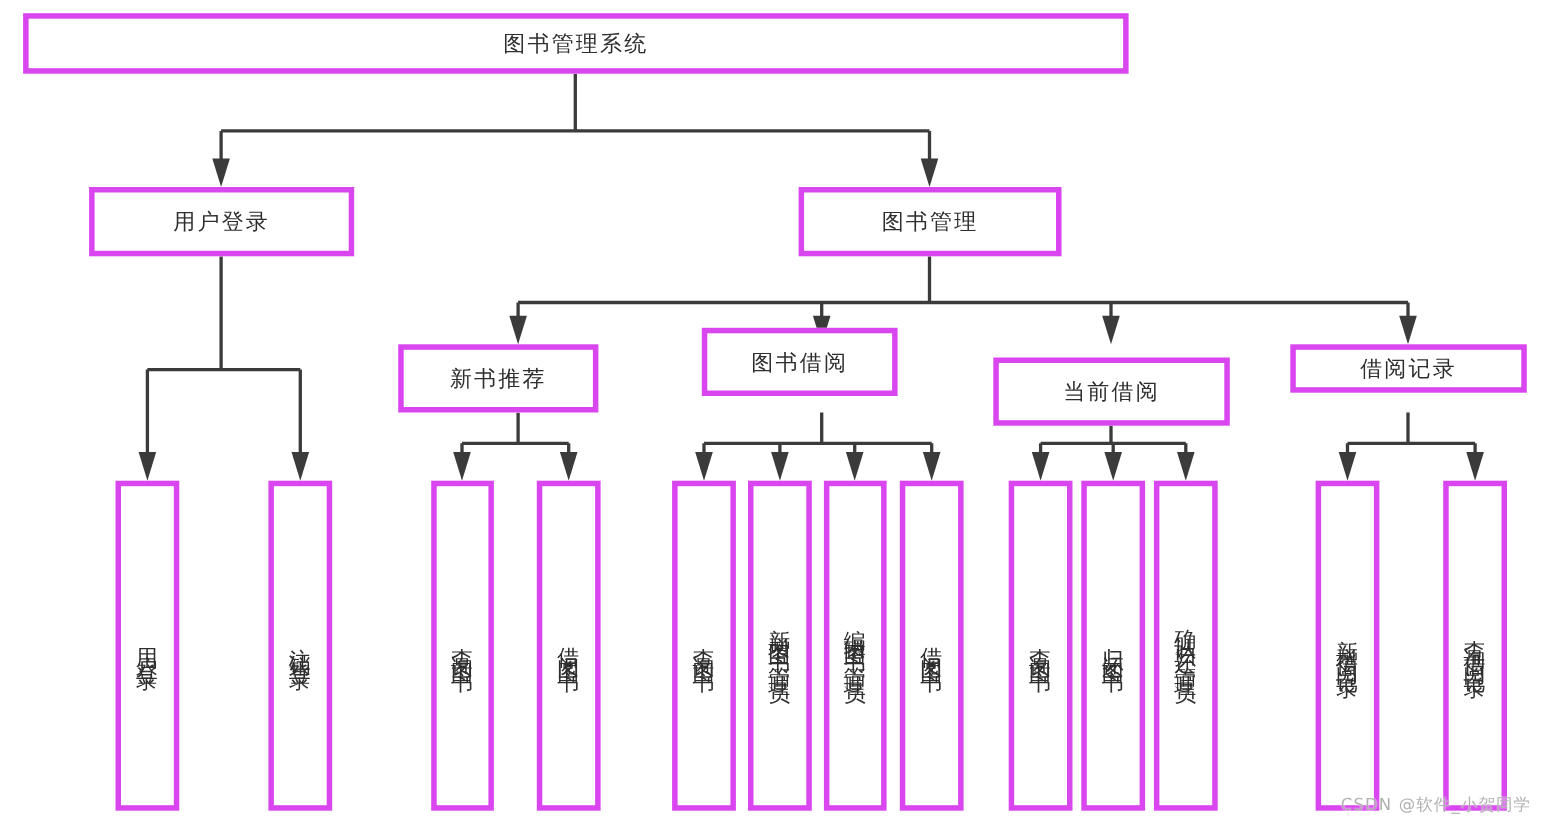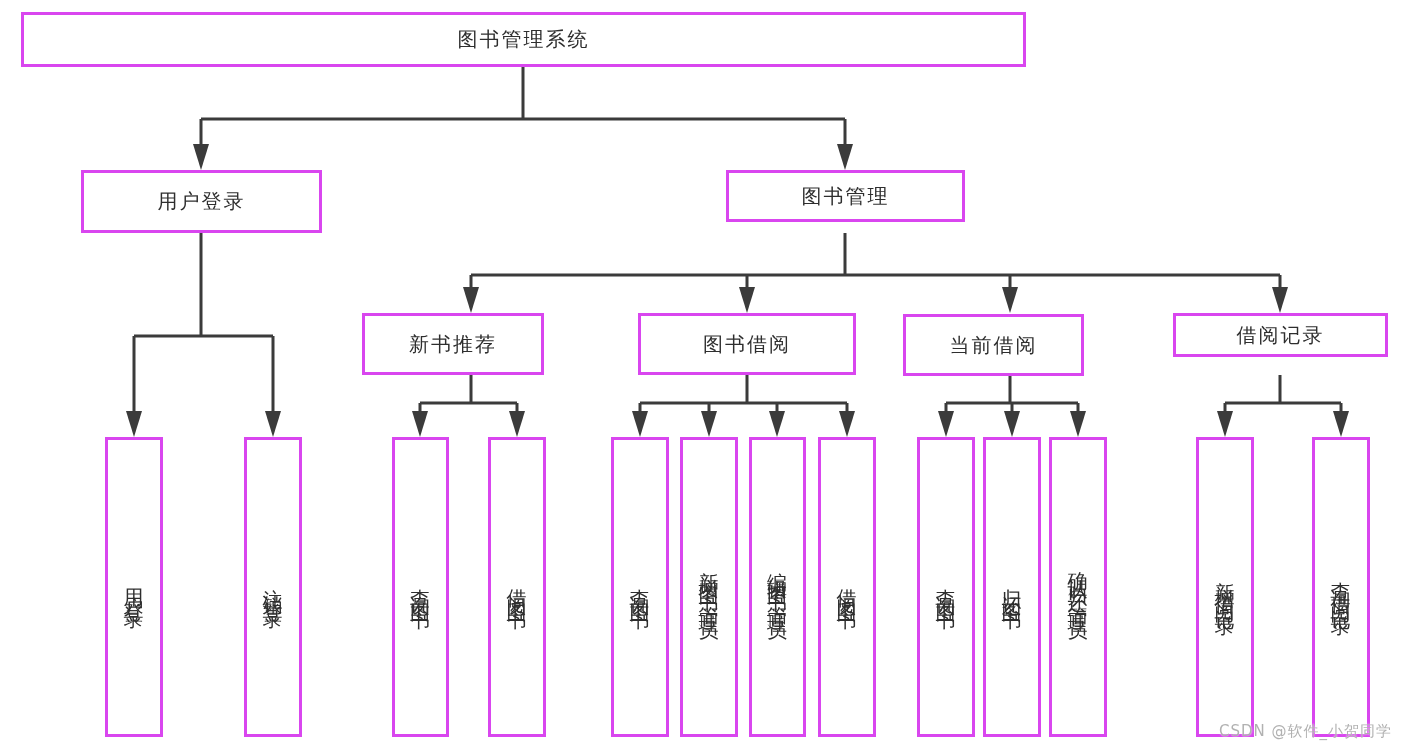--- a/index.html
+++ b/index.html
@@ -2,21 +2,21 @@
 <html><head>
 <meta charset="utf-8">
 <style>
   html,body{margin:0;padding:0;background:#ffffff;}
   #canvas{
     position:relative;width:1405px;height:747px;background:#ffffff;
     font-family:"DejaVu Sans",sans-serif;overflow:hidden;
   }
   .node{
     position:absolute;box-sizing:border-box;background:#ffffff;
-    border:3px solid #d946ef;color:#2e2e2e;
+    border:5px solid #d946ef;color:#2e2e2e;
     display:flex;align-items:center;justify-content:center;
   }
   .hnode span{
     font-size:20px;letter-spacing:2px;white-space:nowrap;color:#2e2e2e;
   }
   .vnode span{
     writing-mode:vertical-rl;text-orientation:mixed;
     font-size:20px;letter-spacing:7px;line-height:1;color:#2e2e2e;
   }
   svg.connectors{position:absolute;left:0;top:0;}
@@ -77,31 +77,31 @@
     </g>
   </svg>
 
   <div class="node hnode" style="left:21px;top:12px;width:1005px;height:55px">
     <span>图书管理系统</span>
   </div>
 
   <div class="node hnode" style="left:81px;top:170px;width:241px;height:63px">
     <span>用户登录</span>
   </div>
-  <div class="node hnode" style="left:726px;top:170px;width:239px;height:52px">
+  <div class="node hnode" style="left:726px;top:170px;width:239px;height:63px">
     <span>图书管理</span>
   </div>
 
   <div class="node hnode" style="left:362px;top:313px;width:182px;height:62px">
     <span>新书推荐</span>
   </div>
-  <div class="node hnode" style="left:638px;top:313px;width:218px;height:62px">
+  <div class="node hnode" style="left:638px;top:298px;width:178px;height:62px">
     <span>图书借阅</span>
   </div>
-  <div class="node hnode" style="left:903px;top:314px;width:181px;height:62px">
+  <div class="node hnode" style="left:903px;top:325px;width:215px;height:62px">
     <span>当前借阅</span>
   </div>
   <div class="node hnode" style="left:1173px;top:313px;width:215px;height:44px">
     <span>借阅记录</span>
   </div>
 
   <div class="node vnode" style="left:105px;top:437px;width:58px;height:300px">
     <span>用户登录</span>
   </div>
   <div class="node vnode" style="left:244px;top:437px;width:58px;height:300px">

